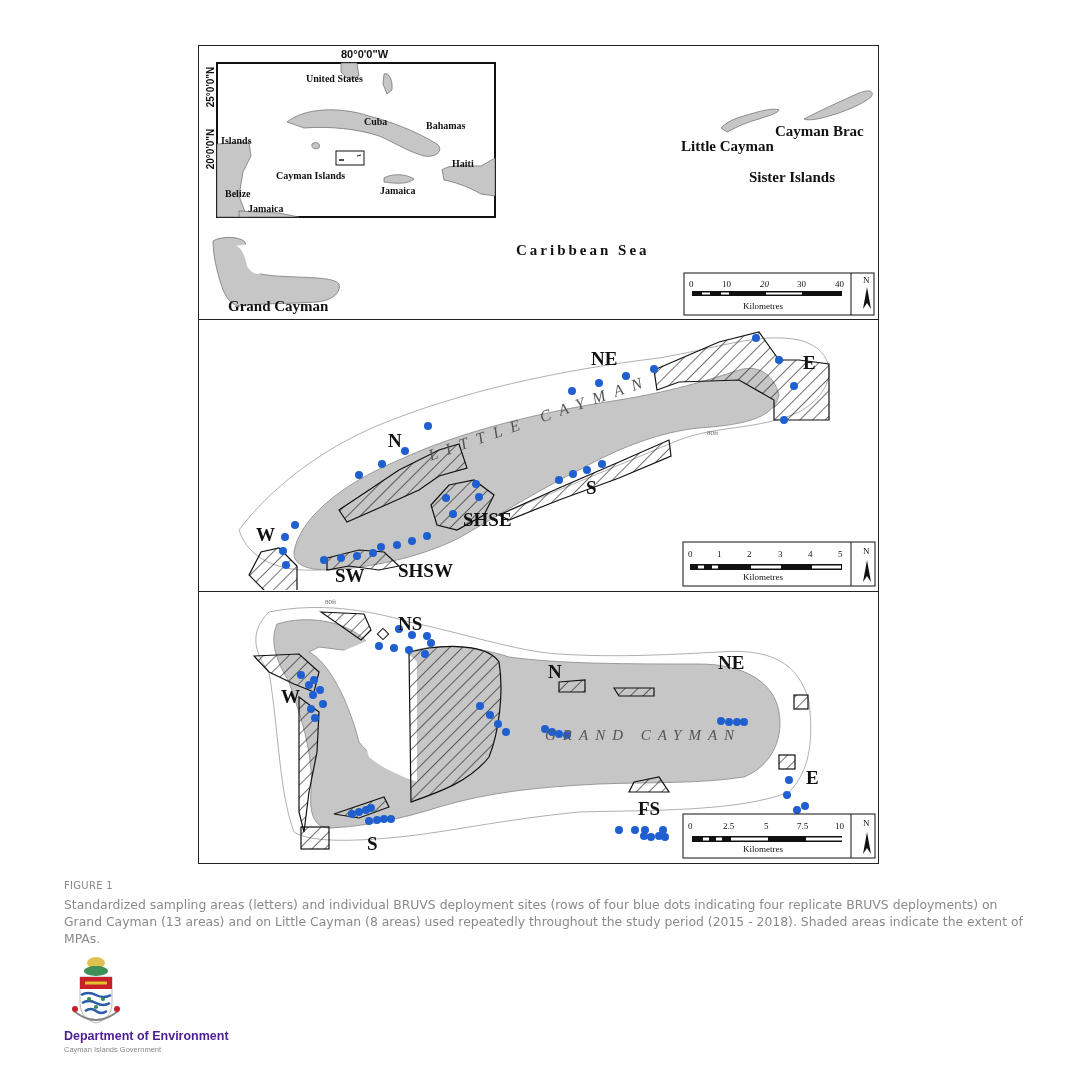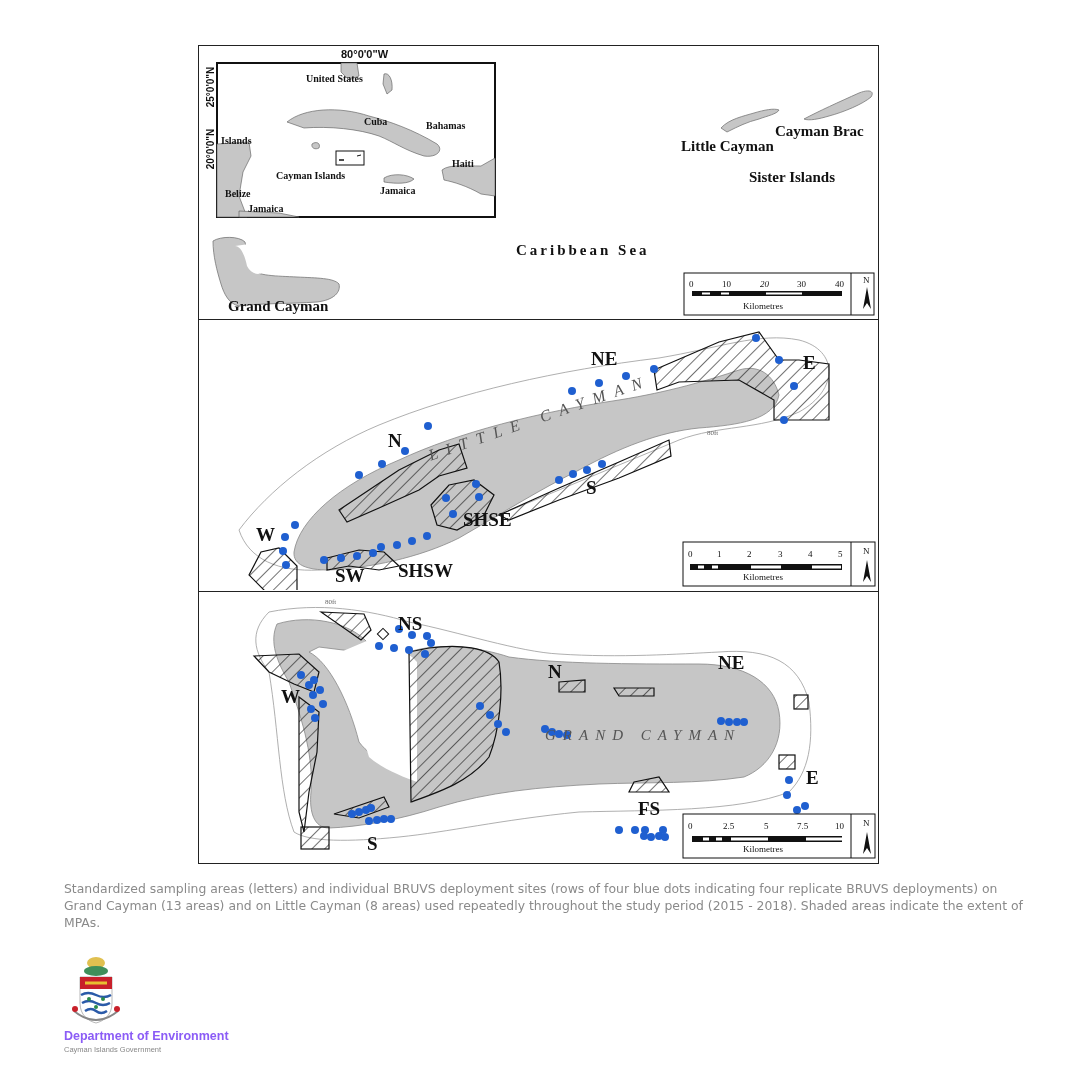--- a/index.html
+++ b/index.html
@@ -8,21 +8,21 @@
   .panel{position:absolute;left:0;width:100%;box-sizing:border-box;}
   .panel svg{position:absolute;left:0;top:0;}
   .p1{top:0;height:274px;border-bottom:1.5px solid #222;}
   .p2{top:274px;height:272px;border-bottom:1.5px solid #222;}
   .p3{top:546px;height:272px;}
   .lbl{position:absolute;font-family:"Liberation Serif",serif;font-weight:bold;color:#111;white-space:nowrap;line-height:1;}
   .caption{position:absolute;left:64px;top:880px;width:960px;font-family:"DejaVu Sans",sans-serif;color:#8a8a8a;}
   .caption .fig{font-size:10px;letter-spacing:0.3px;margin-bottom:5px;}
   .caption .txt{font-size:12.4px;line-height:17px;}
   .logo{position:absolute;left:64px;top:955px;width:160px;}
-  .logo .dept{position:absolute;left:0;top:74px;font-family:"Liberation Sans",sans-serif;font-weight:bold;font-size:12.5px;color:#8b5cf6;white-space:nowrap;}
+  .logo .dept{position:absolute;left:0;top:74px;font-family:"Liberation Sans",sans-serif;font-weight:bold;font-size:12.5px;color:#4c1d95;white-space:nowrap;}
   .logo .gov{position:absolute;left:0;top:90px;font-family:"Liberation Sans",sans-serif;font-size:7.5px;color:#888;white-space:nowrap;}
 </style>
 </head>
 <body>
 
 <div class="figure">
 
   <div class="panel p1">
     <svg width="679" height="272">
       <defs>
@@ -266,20 +266,21 @@
     <div class="lbl" style="left:524px;top:230px;font-size:9px;font-weight:normal;">2.5</div>
     <div class="lbl" style="left:565px;top:230px;font-size:9px;font-weight:normal;">5</div>
     <div class="lbl" style="left:598px;top:230px;font-size:9px;font-weight:normal;">7.5</div>
     <div class="lbl" style="left:636px;top:230px;font-size:9px;font-weight:normal;">10</div>
     <div class="lbl" style="left:544px;top:253px;font-size:9px;font-weight:normal;">Kilometres</div>
     <div class="lbl" style="left:664px;top:227px;font-size:9px;font-weight:normal;">N</div>
   </div>
 </div>
 
 <div class="caption">
+  <div class="fig">FIGURE 1</div>
   <div class="txt">Standardized sampling areas (letters) and individual BRUVS deployment sites (rows of four blue dots indicating four replicate BRUVS deployments) on Grand Cayman (13 areas) and on Little Cayman (8 areas) used repeatedly throughout the study period (2015 - 2018). Shaded areas indicate the extent of MPAs.</div>
 </div>
 
 <div class="logo">
   <svg width="60" height="72" style="position:absolute;left:2px;top:0;">
     <ellipse cx="30" cy="8" rx="9" ry="6" fill="#e0c050"></ellipse>
     <ellipse cx="30" cy="16" rx="12" ry="5" fill="#3f8f5a"></ellipse>
     <path d="M14 22 L46 22 L46 48 C46 60 38 66 30 68 C22 66 14 60 14 48 Z" fill="#fff" stroke="#888" stroke-width="0.6"></path>
     <rect x="14" y="22" width="32" height="12" fill="#c8202a"></rect>
     <path d="M19 28 L41 28" stroke="#e8c030" stroke-width="3"></path>

